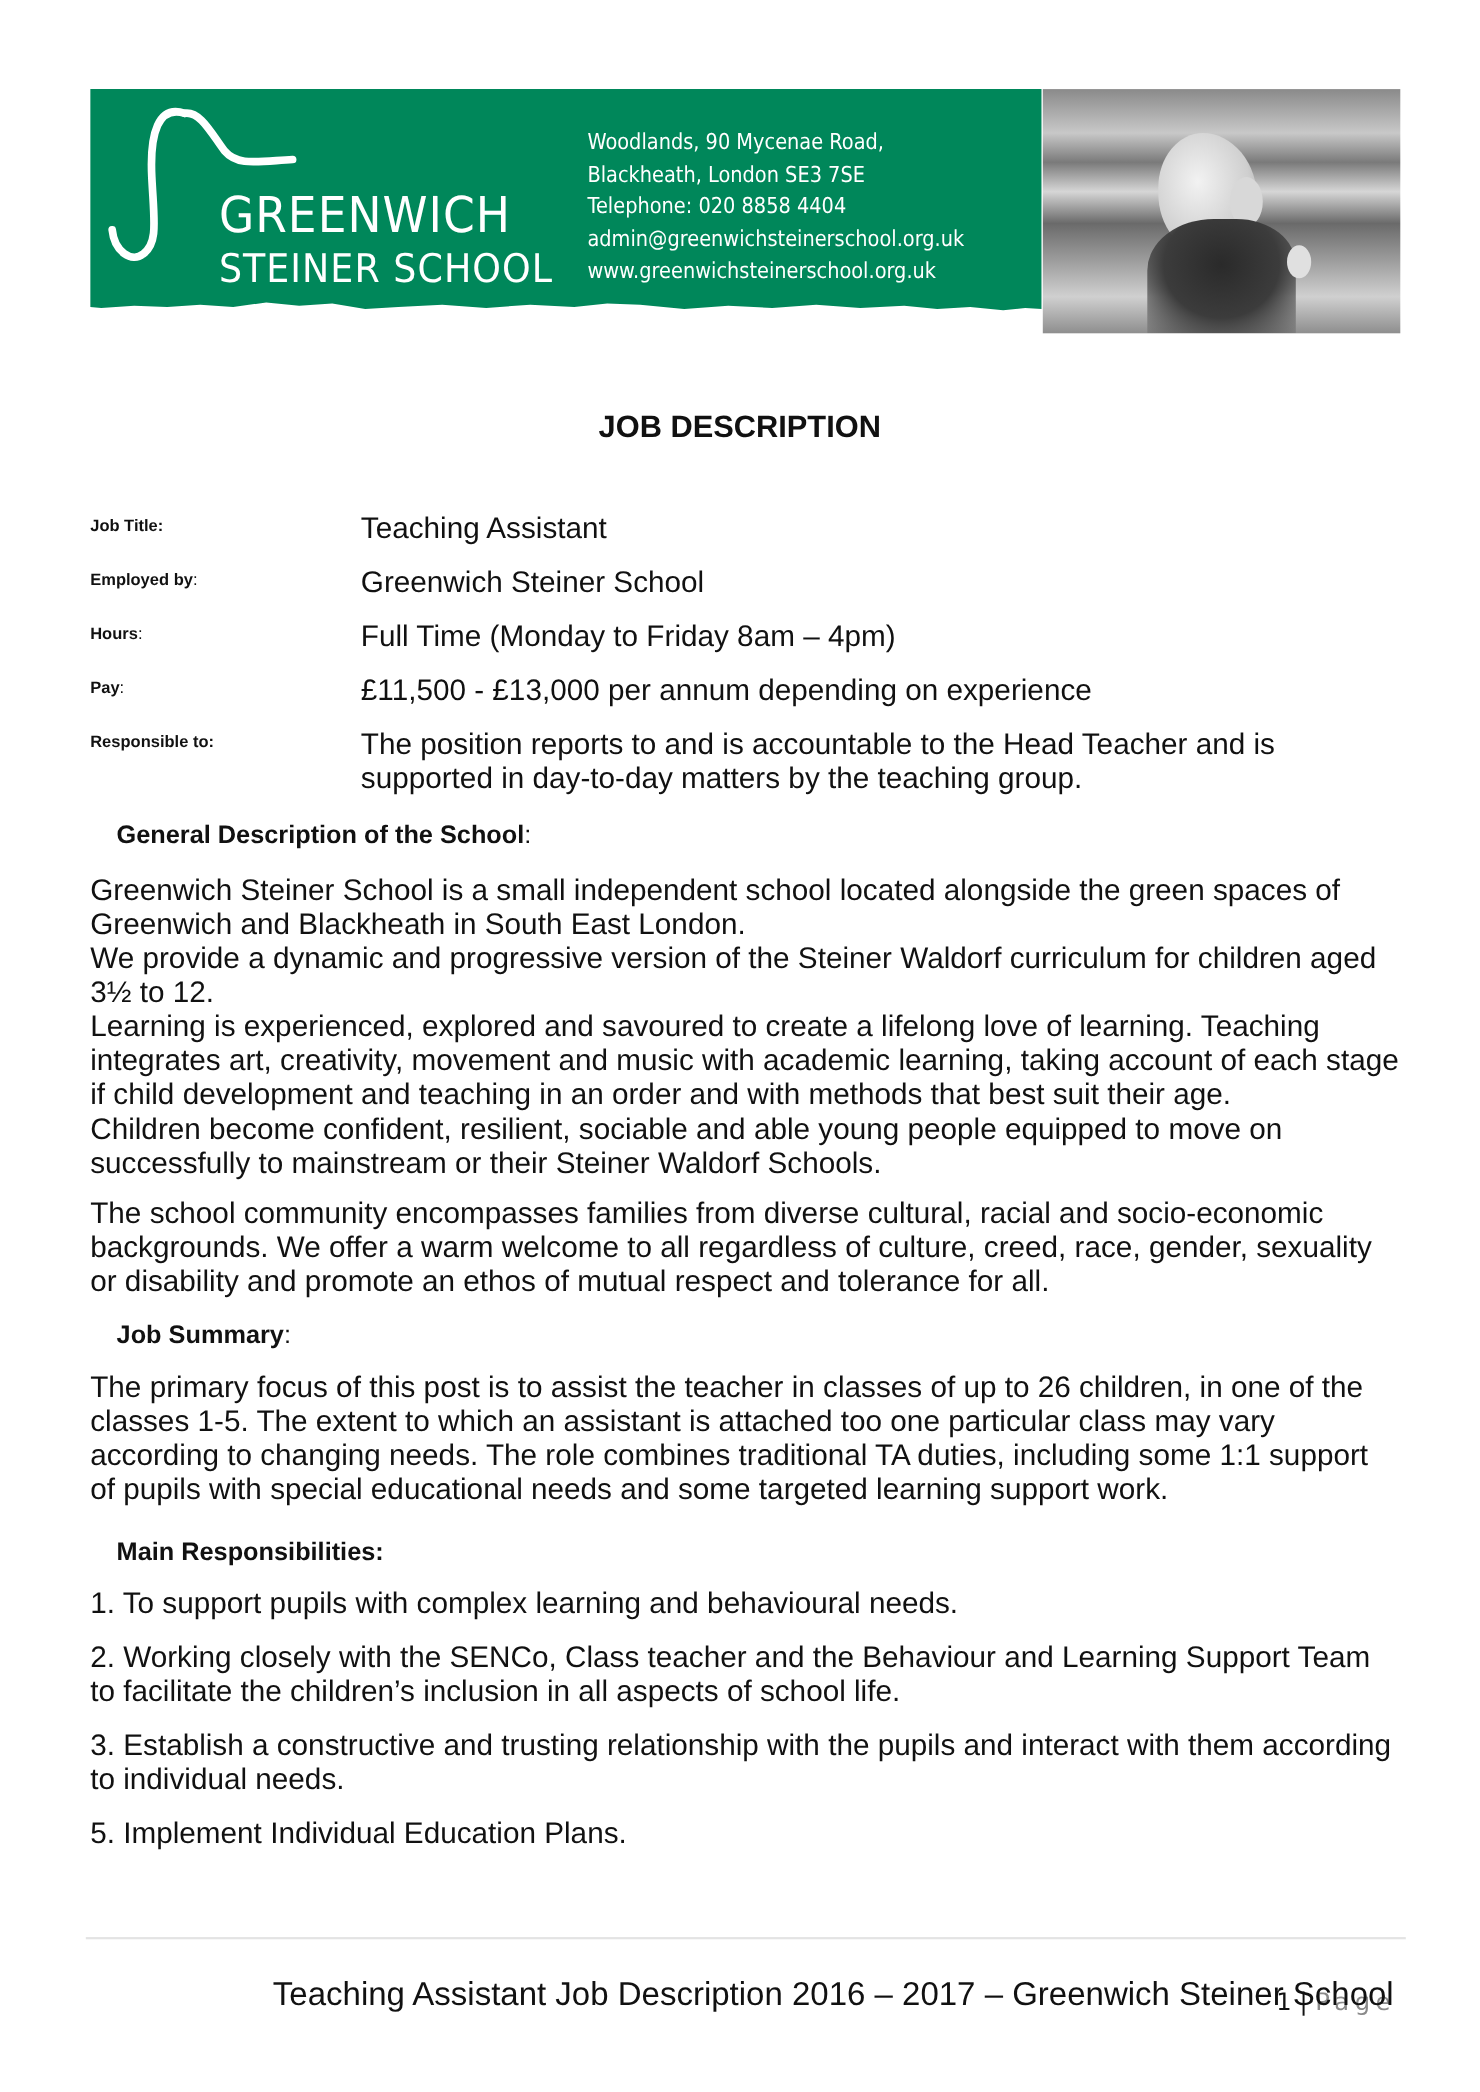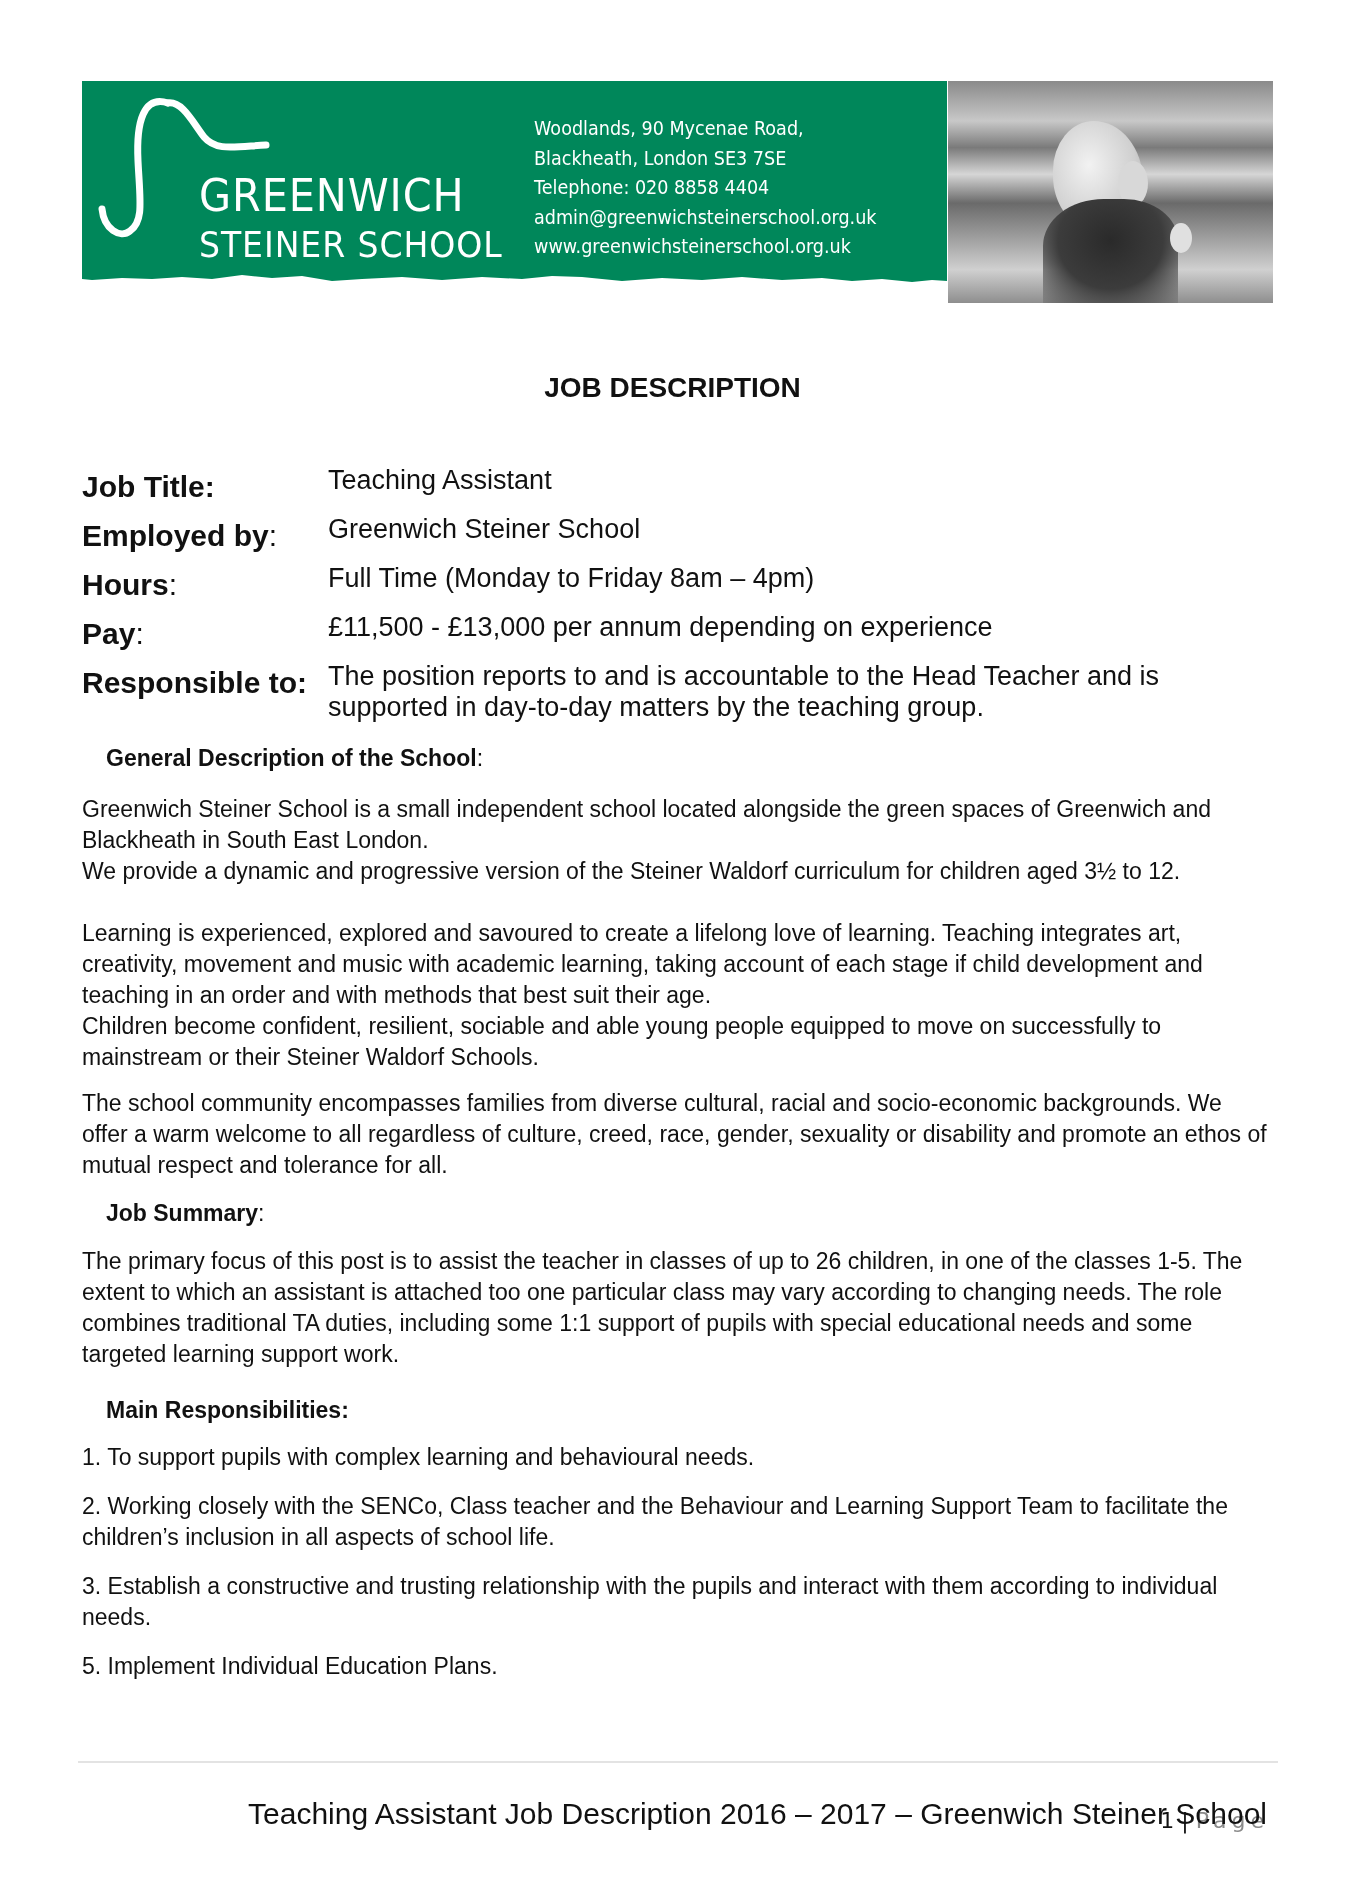--- a/index.html
+++ b/index.html
@@ -20,27 +20,27 @@
            background: linear-gradient(180deg,#8a8a8a 0%,#c8c8c8 18%,#7a7a7a 30%,#d6d6d6 42%,#6a6a6a 55%,#9c9c9c 70%,#d0d0d0 85%,#8e8e8e 100%); }
   .photo .child-hair { position: absolute; left: 105px; top: 40px; width: 90px; height: 110px; border-radius: 45% 55% 40% 50%;
                        background: radial-gradient(ellipse at 40% 40%, #f2f2f2 0%, #cfcfcf 60%, rgba(200,200,200,0) 100%); }
   .photo .child-face { position: absolute; left: 170px; top: 80px; width: 30px; height: 45px; border-radius: 50%; background: #d8d8d8; }
   .photo .child-coat { position: absolute; left: 95px; top: 118px; width: 135px; height: 104px; border-radius: 45% 40% 0 0;
                        background: radial-gradient(ellipse at 50% 40%, #2a2a2a 0%, #3c3c3c 55%, rgba(60,60,60,0.2) 100%); }
   .photo .child-hand { position: absolute; left: 222px; top: 142px; width: 22px; height: 30px; border-radius: 50%; background: #e0e0e0; }
 
   .title { position: absolute; top: 372px; left: 0; width: 1345px; text-align: center; font-weight: bold; font-size: 28px; }
 
-  .field-label { position: absolute; left: 82px; font-size: 30px; }
+  .field-label { position: absolute; left: 82px; font-size: 15px; }
   .field-label b { font-weight: bold; }
   .field-value { position: absolute; left: 328px; font-size: 27px; line-height: 31px; width: 930px; }
 
   .section-h { position: absolute; left: 82px; font-size: 23px; }
   .section-h b { font-weight: bold; margin-left: 24px; }
-  .para { position: absolute; left: 82px; width: 1190px; font-size: 23px; line-height: 31px; }
+  .para { position: absolute; left: 82px; width: 1190px; font-size: 27px; line-height: 31px; }
 
   .footer-rule { position: absolute; left: 78px; top: 1761px; width: 1200px; height: 2px; background: #e3e3e3; }
   .pageno { position: absolute; right: 76px; top: 1768px; font-size: 22px; font-family: "DejaVu Sans", sans-serif; margin-top: 40px; }
   .pageno .sep { color: #111; }
   .pageno .pg { color: #8a8a8a; letter-spacing: 5px; }
   .footer-text { position: absolute; right: 78px; top: 1797px; font-size: 30px; white-space: nowrap; }
 </style>
 </head>
 <body>
 

